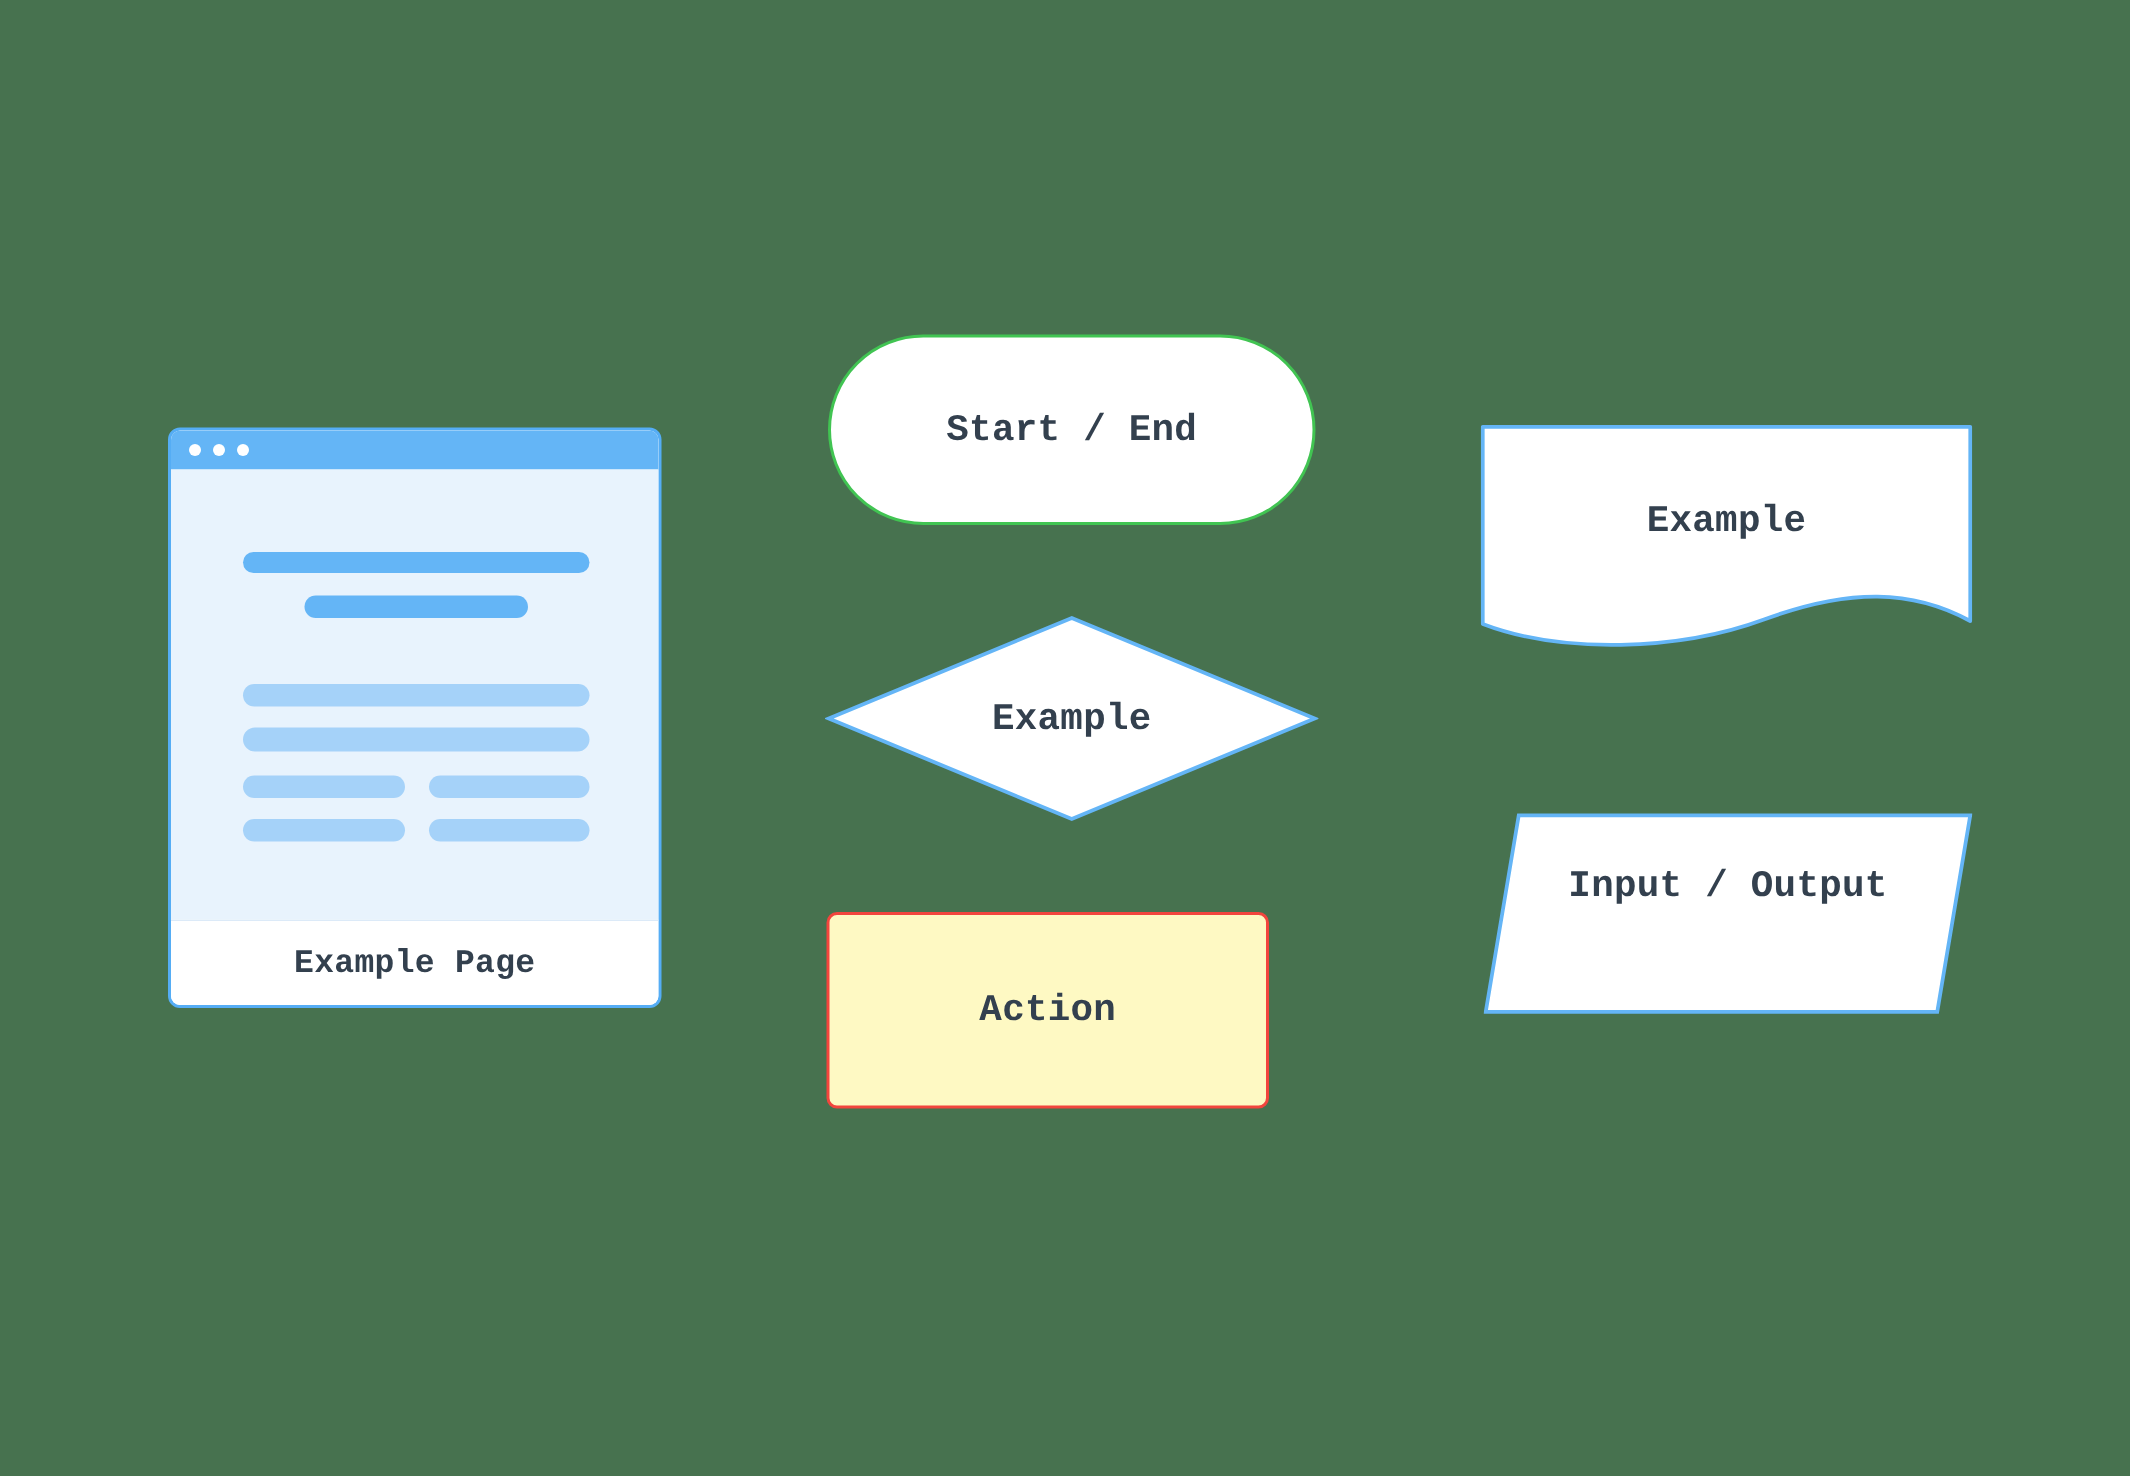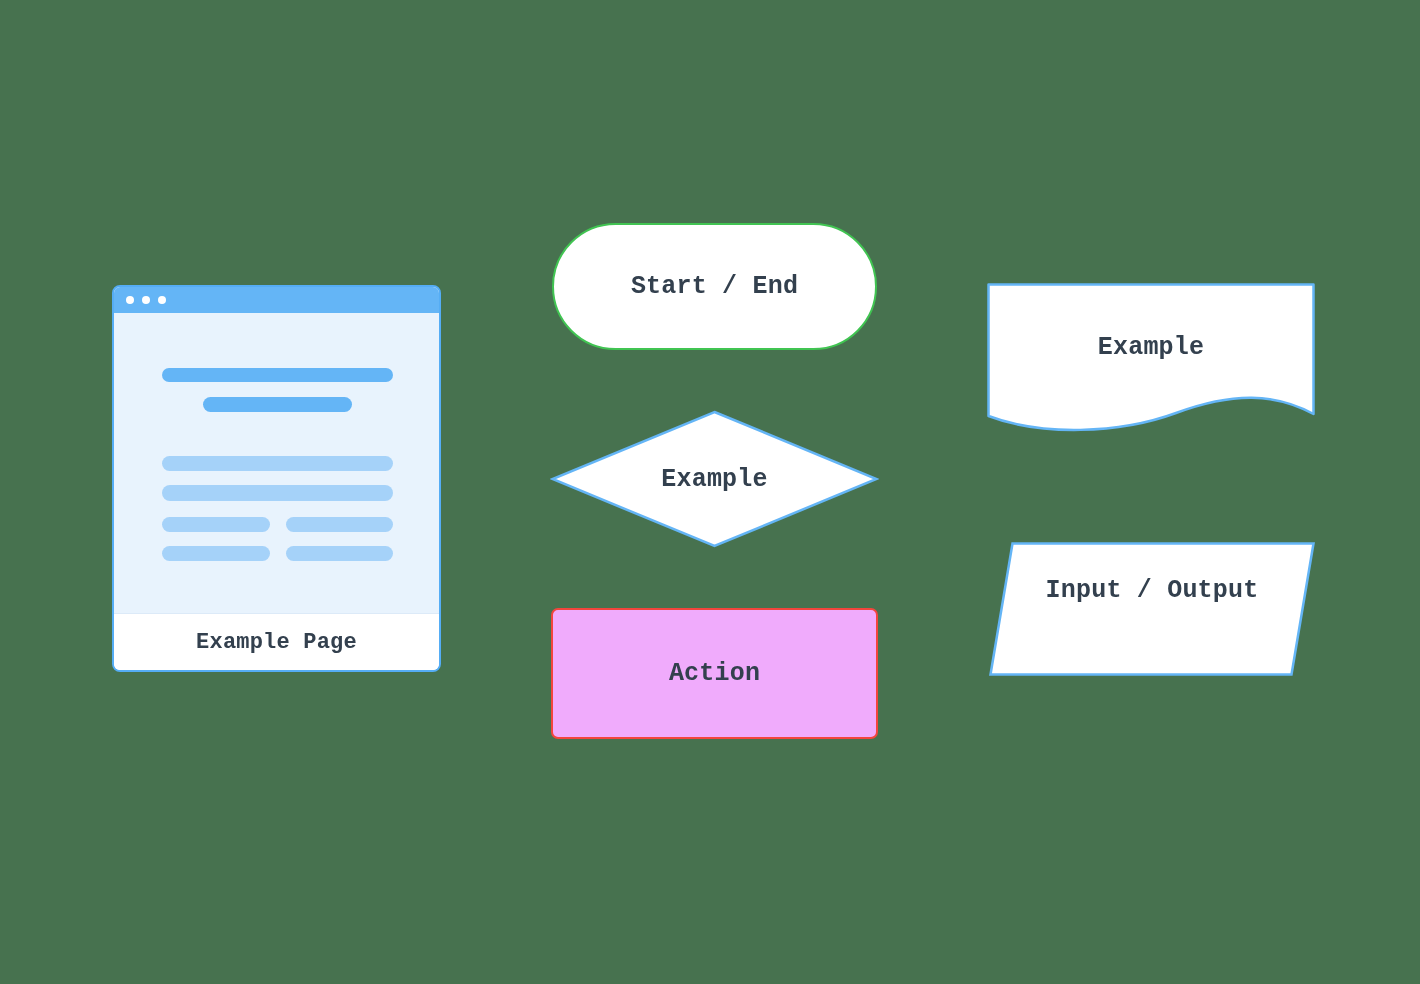--- a/index.html
+++ b/index.html
@@ -96,22 +96,22 @@
   }
 
   
   .decision-svg { position: absolute; left: 550px; top: 410px; width: 329px; height: 138px; }
   .decision-label-box { left: 550px; top: 410px; width: 329px; height: 138px; }
 
   
   .action {
     position: absolute;
     left: 551px; top: 608px;
-    width: 327px; height: 131px;
-    background: #f0abfc;
+    width: 295px; height: 131px;
+    background: #fef9c3;
     border: 2.5px solid #F2453D;
     border-radius: 7px;
     display: flex;
     align-items: center;
     justify-content: center;
   }
 
   
   .document-svg { position: absolute; left: 987px; top: 283px; width: 328px; height: 155px; }
   .document-label-box { left: 987px; top: 285px; width: 328px; height: 125px; }

